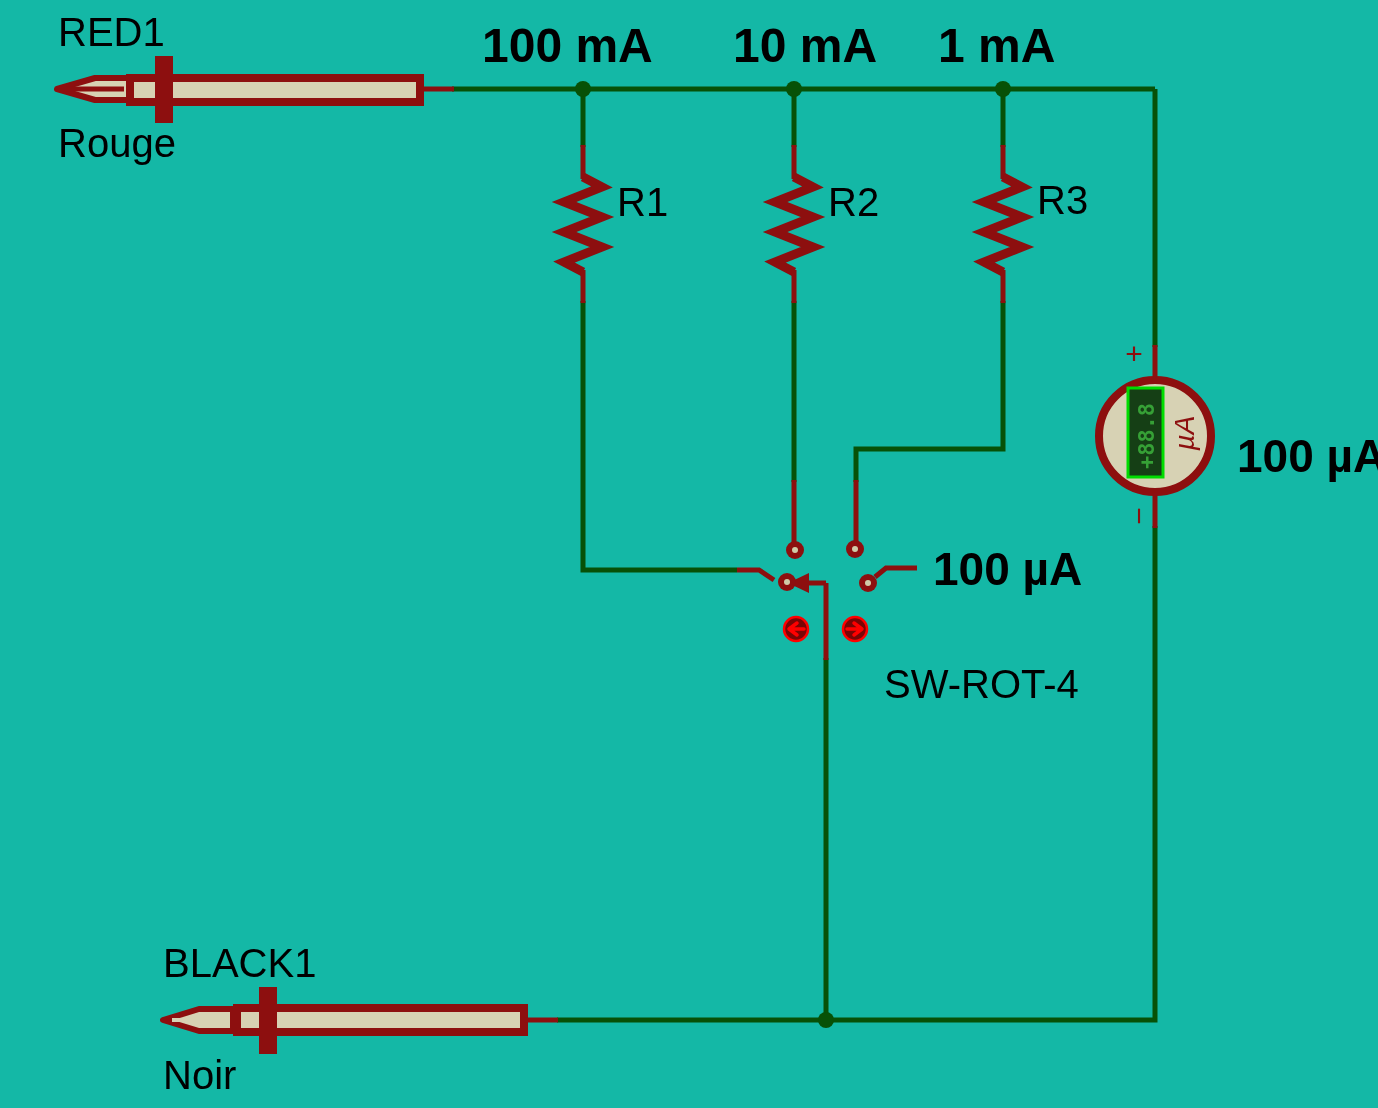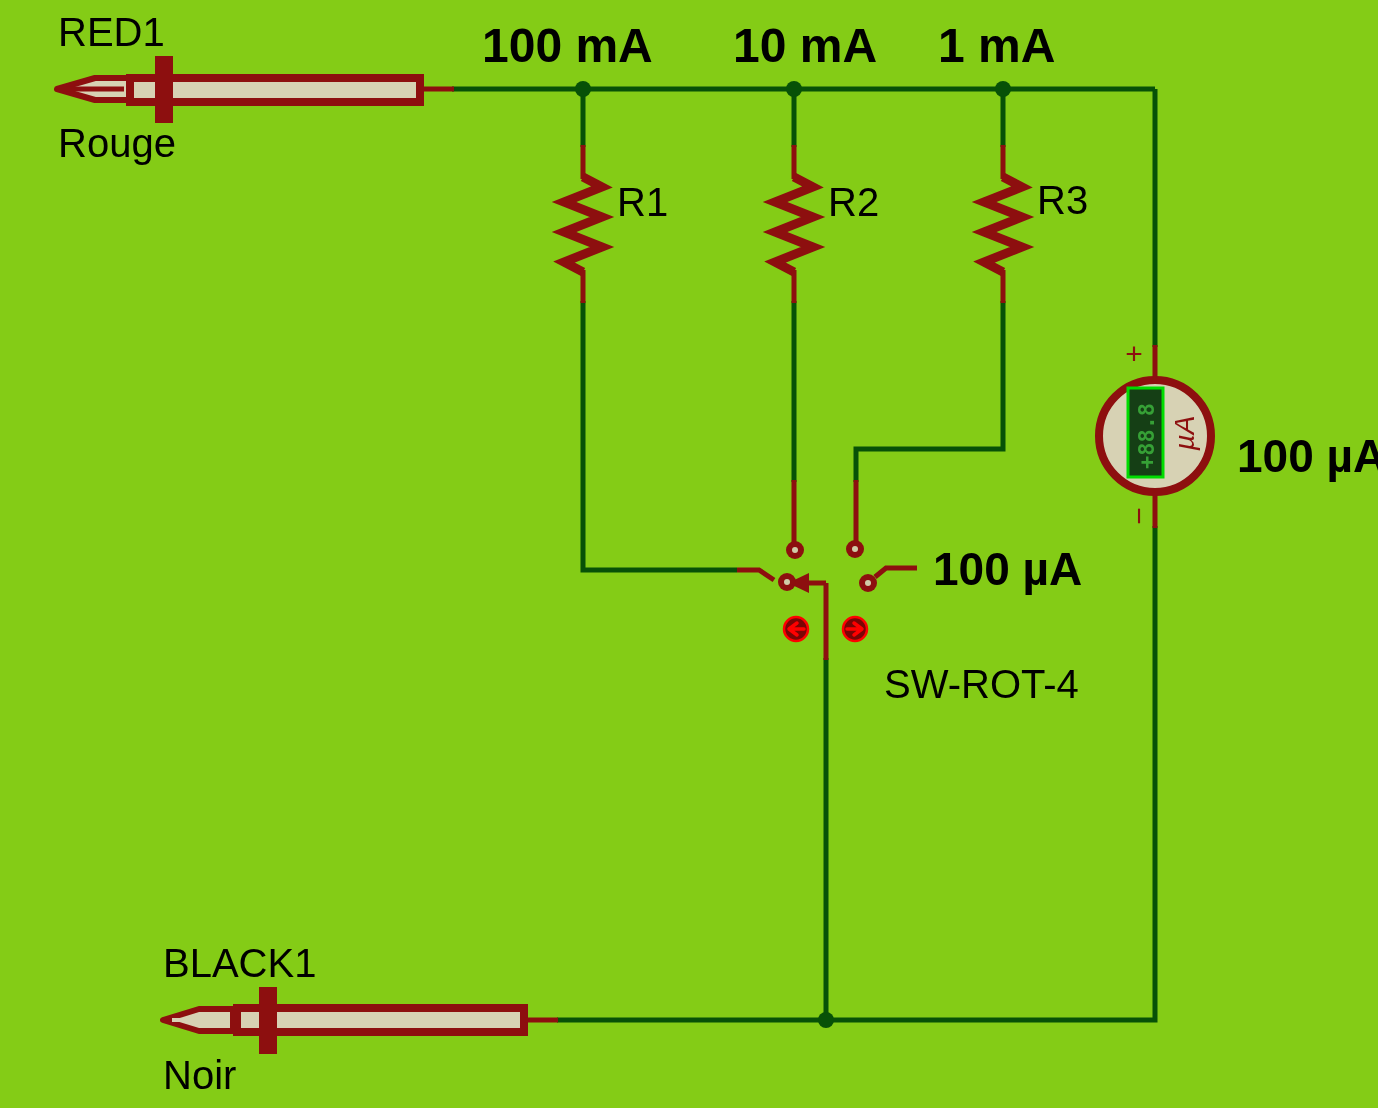--- a/index.html
+++ b/index.html
@@ -1,16 +1,16 @@
 <!DOCTYPE html>
 <html><head>
 <meta charset="utf-8">
 <style>
   html,body{margin:0;padding:0;background:#ffffff;}
-  .stage{width:1378px;height:1108px;position:relative;background:#84cc16;overflow:hidden;}
+  .stage{width:1378px;height:1108px;position:relative;background:#14b8a6;overflow:hidden;}
   svg{display:block;}
   
   .t-ref   {font-family:"Liberation Sans",sans-serif;font-size:40px;fill:#000000;}
   .t-bold  {font-family:"Liberation Sans",sans-serif;font-size:48px;font-weight:bold;fill:#000000;}
   .t-bold2 {font-family:"Liberation Sans",sans-serif;font-size:46px;font-weight:bold;fill:#000000;}
   .t-plus  {font-family:"Liberation Sans",sans-serif;font-size:30px;fill:#8D0F0F;}
   .t-unit  {font-family:"Liberation Sans",sans-serif;font-size:28px;font-style:italic;fill:#8D0F0F;}
   .t-lcd   {font-family:"DejaVu Sans Mono","Liberation Mono",monospace;font-size:22px;font-weight:bold;fill:#36A036;}
   
   .wire    {stroke:#075107;stroke-width:5;fill:none;}

